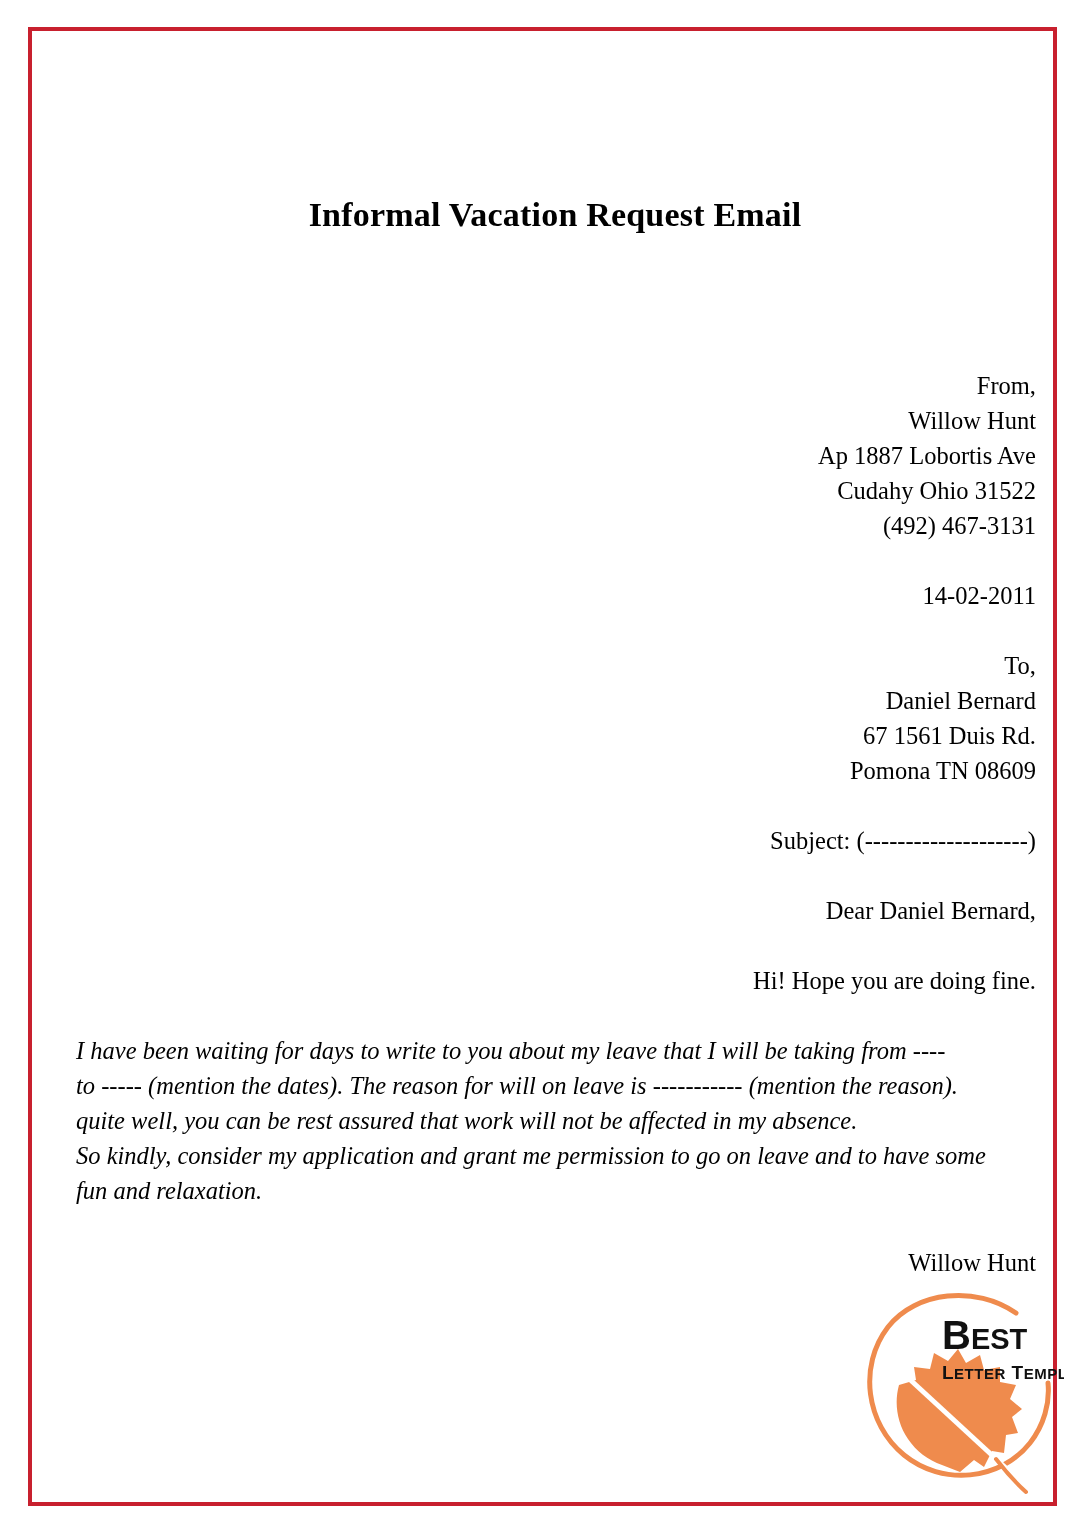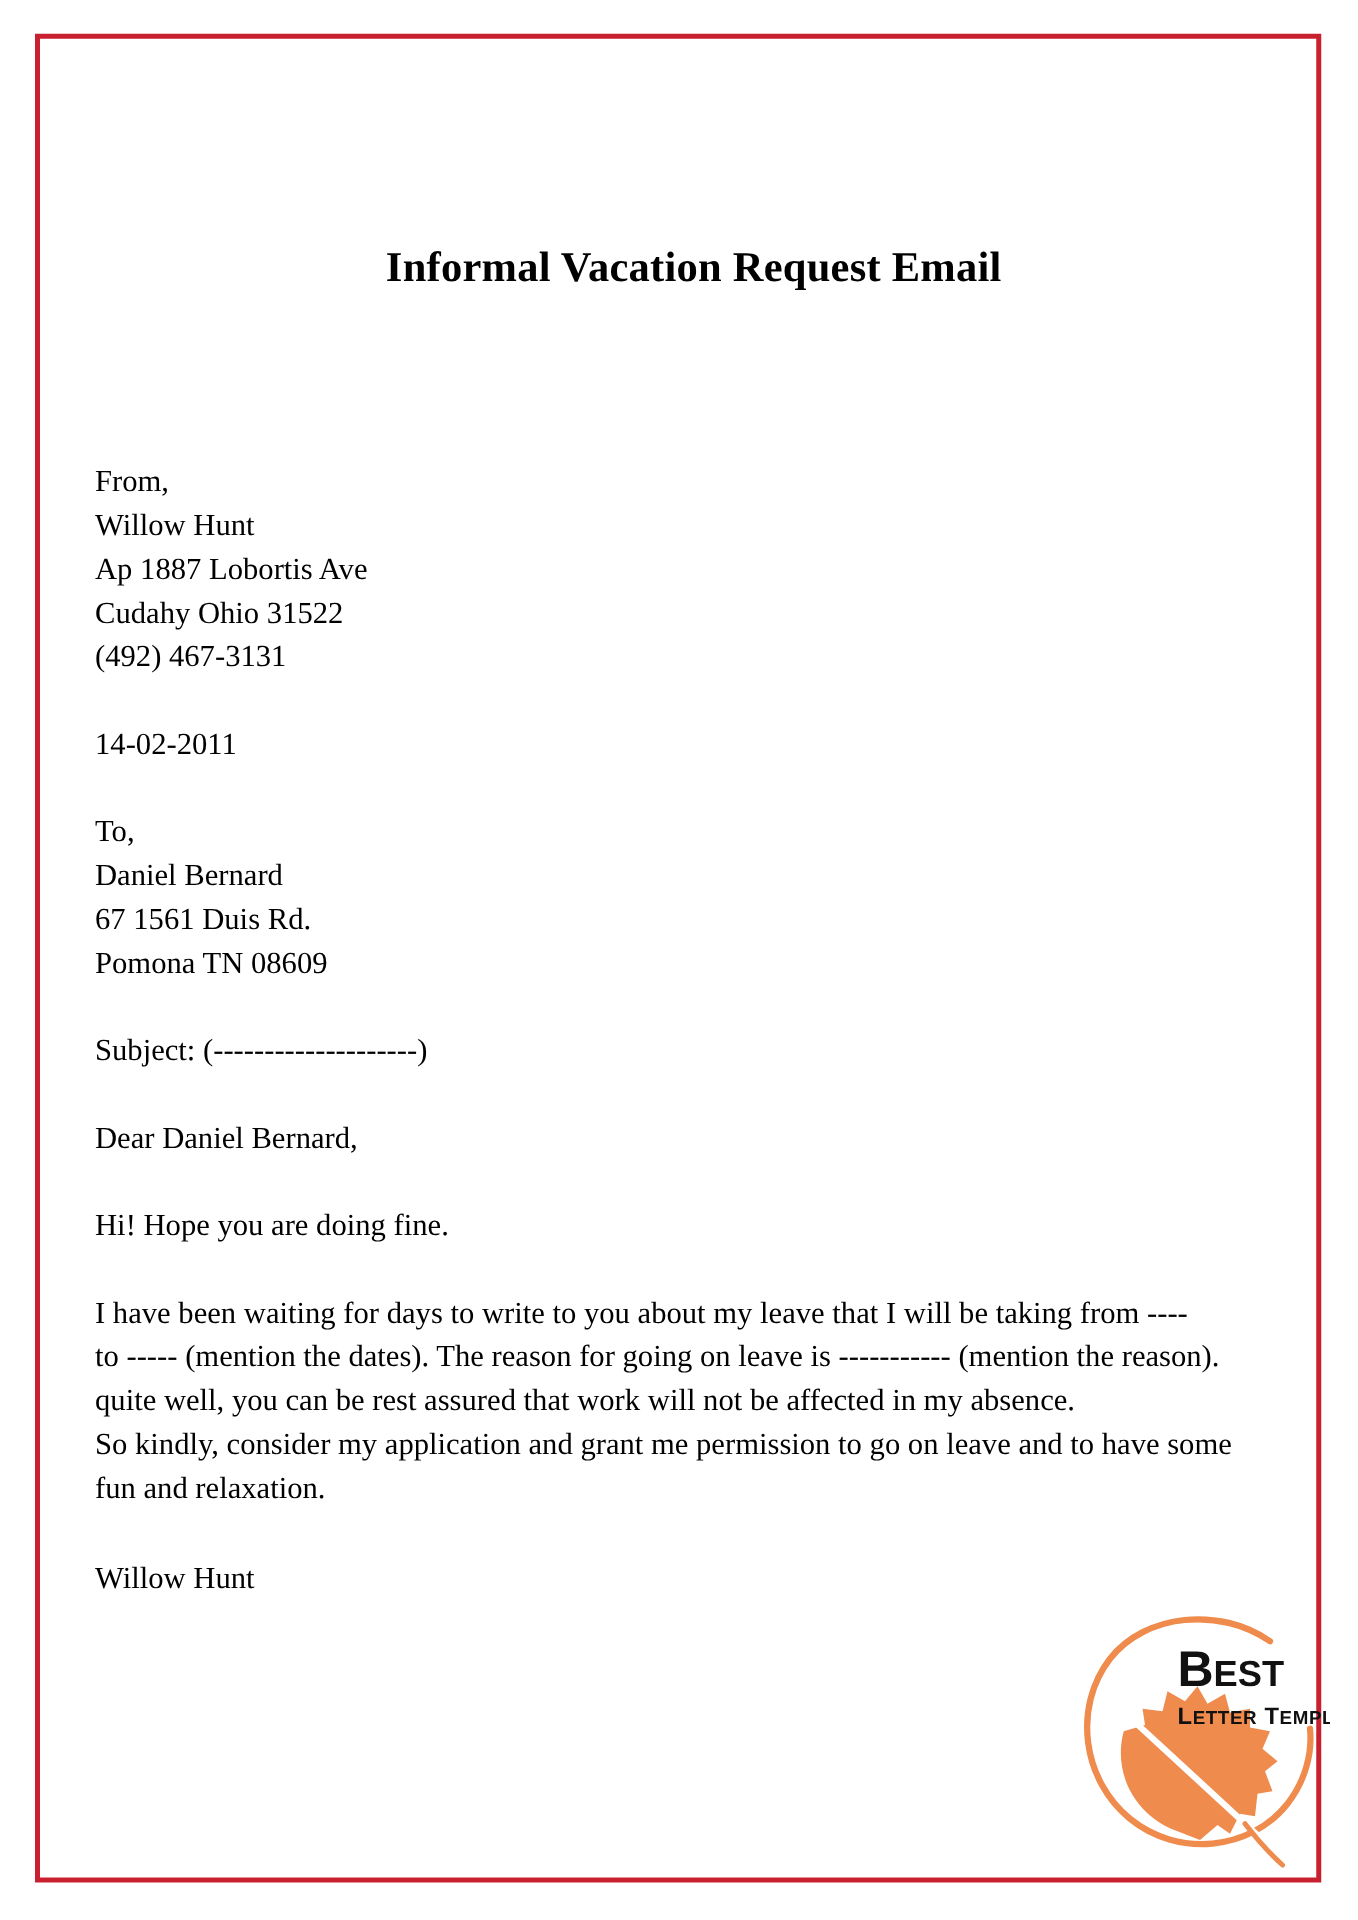--- a/index.html
+++ b/index.html
@@ -60,30 +60,32 @@
     position: absolute;
     left: 64px;
     top: 368px;
     width: 960px;
     font-size: 24.5px;
     line-height: 35px;
   }
 
   .block {
     margin: 0 0 0 0;
+    text-align: right;
   }
   .line {
     white-space: pre-wrap;
   }
 
   .gap-sm { height: 35px; }
   .gap-md { height: 37px; }
 
   .para {
     margin: 0;
+    font-style: italic;
   }
   .para .line {
     display: block;
   }
 
   
   #logo {
     position: absolute;
     left: 852px;
     top: 1283px;
@@ -157,21 +159,21 @@
       <div class="gap-sm"></div>
 
       <div class="block">
         <div class="line">Hi! Hope you are doing fine.</div>
       </div>
 
       <div class="gap-sm"></div>
 
       <div class="para">
         <span class="line">I have been waiting for days to write to you about my leave that I will be taking from ----</span>
-        <span class="line">to ----- (mention the dates). The reason for going on leave is ----------- (mention the reason).</span>
+        <span class="line">to ----- (mention the dates). The reason for will on leave is ----------- (mention the reason).</span>
         <span class="line">quite well, you can be rest assured that work will not be affected in my absence.</span>
         <span class="line">So kindly, consider my application and grant me permission to go on leave and to have some</span>
         <span class="line">fun and relaxation.</span>
       </div>
 
       <div class="gap-md"></div>
 
       <div class="block">
         <div class="line">Willow Hunt</div>
       </div>

